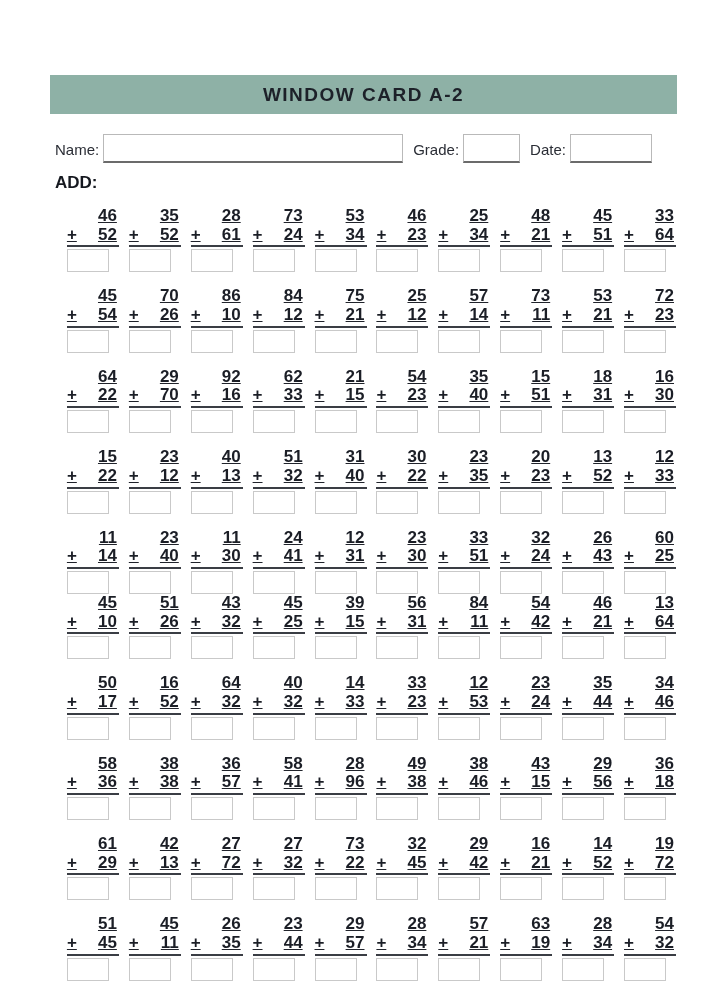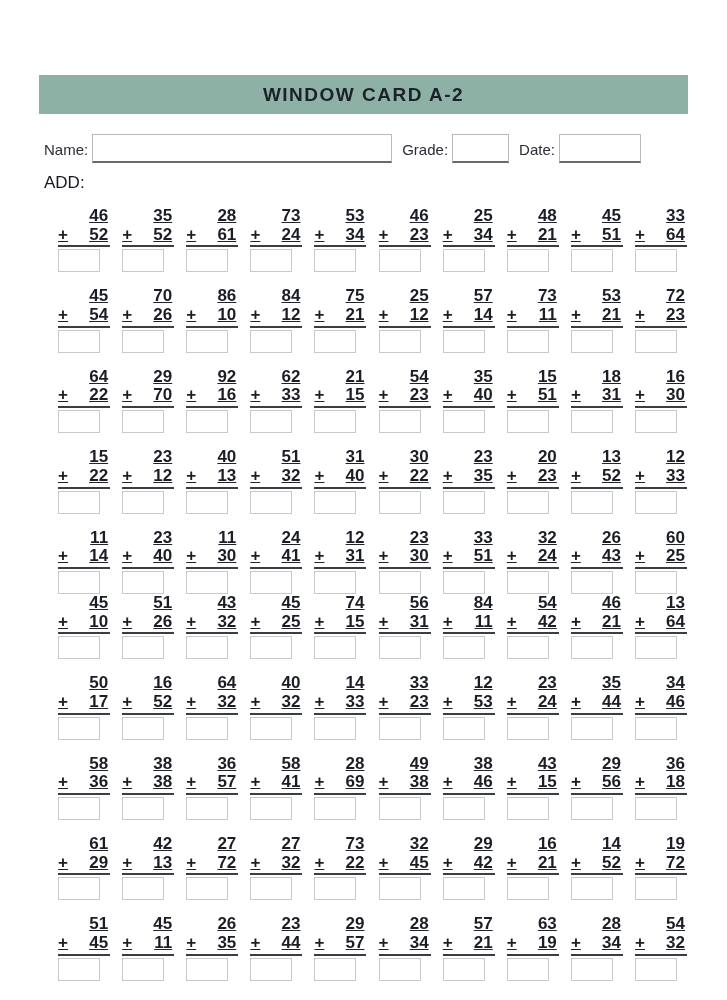--- a/index.html
+++ b/index.html
@@ -5,21 +5,21 @@
   * { box-sizing: border-box; margin: 0; padding: 0; }
   html, body { background: #ffffff; }
   body {
     width: 727px;
     height: 1000px;
     font-family: "Liberation Sans", "DejaVu Sans", sans-serif;
     color: #20232b;
     position: relative;
     overflow: hidden;
   }
-  .sheet { padding: 0 16px; }
+  .sheet { padding: 0 27px; }
 
   
   .header-bar {
     margin: 75px 23px 0 23px;
     height: 39px;
     background: #8EB1A6;
     display: flex;
     align-items: center;
     justify-content: center;
   }
@@ -46,21 +46,21 @@
     margin-left: 4px;
     background: #fff;
   }
   .field.name  { width: 300px; margin-right: 10px; }
   .field.grade { width: 57px;  margin-right: 10px; }
   .field.date  { width: 82px; }
 
   .section-label {
     margin: 10px 0 0 28px;
     font-size: 17px;
-    font-weight: normal;
+    font-weight: bold;
     color: #15181f;
   }
 
   
   .problems {
     margin: 14px 24px 0 30px;
   }
   .prob-row {
     display: grid;
     grid-template-columns: repeat(10, 1fr);
@@ -661,21 +661,21 @@
             <div class="top">45</div>
             <div class="bot">
               <span class="plus">+</span>
               <span class="b">25</span>
             </div>
           </div>
           <div class="box"></div>
         </div>
         <div class="cell">
           <div class="nums">
-            <div class="top">74</div>
+            <div class="top">39</div>
             <div class="bot">
               <span class="plus">+</span>
               <span class="b">15</span>
             </div>
           </div>
           <div class="box"></div>
         </div>
         <div class="cell">
           <div class="nums">
             <div class="top">56</div>
@@ -868,21 +868,21 @@
               <span class="b">41</span>
             </div>
           </div>
           <div class="box"></div>
         </div>
         <div class="cell">
           <div class="nums">
             <div class="top">28</div>
             <div class="bot">
               <span class="plus">+</span>
-              <span class="b">69</span>
+              <span class="b">96</span>
             </div>
           </div>
           <div class="box"></div>
         </div>
         <div class="cell">
           <div class="nums">
             <div class="top">49</div>
             <div class="bot">
               <span class="plus">+</span>
               <span class="b">38</span>

